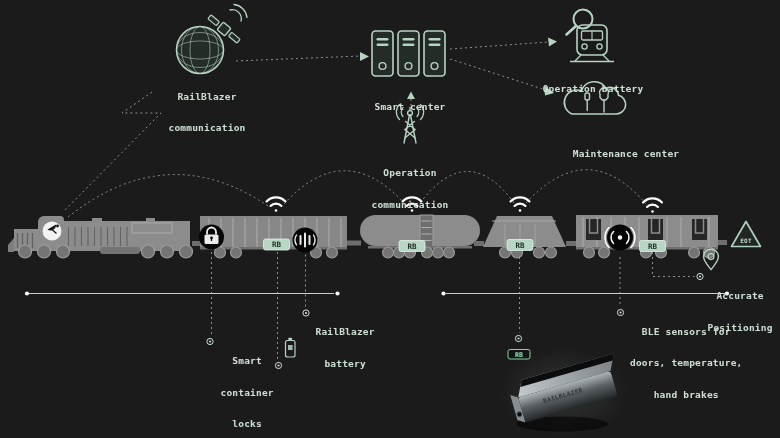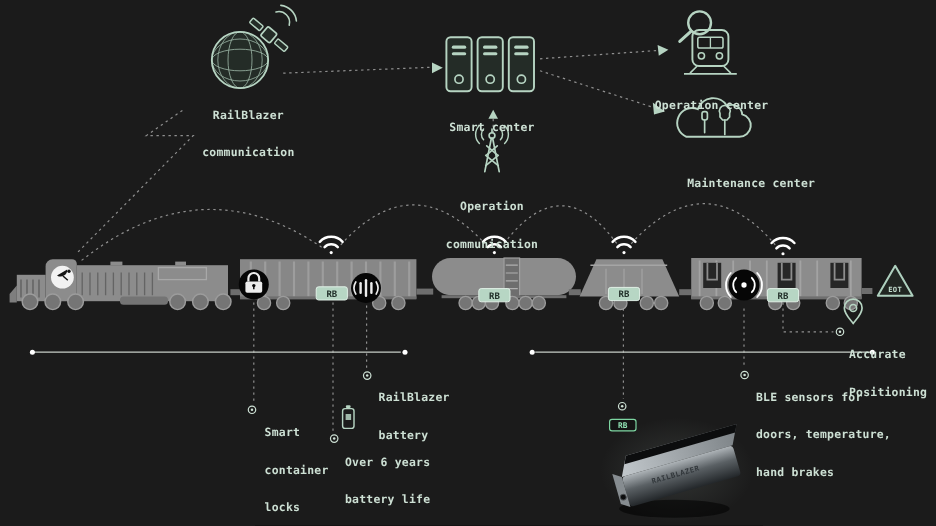--- a/index.html
+++ b/index.html
@@ -1,20 +1,20 @@
 <!DOCTYPE html>
 <html><head>
 <meta charset="utf-8">
 <style>
   html,body{margin:0;padding:0;background:#111;}
   .stage{position:relative;width:780px;height:438px;background:#1b1b1b;overflow:hidden;
          font-family:"DejaVu Sans Mono","Liberation Mono",monospace;}
   .stage svg{position:absolute;left:0;top:0;}
   .lbl{position:absolute;color:#cde0d4;font-size:9.5px;line-height:10.5px;font-weight:bold;
-       letter-spacing:.2px;white-space:pre;}
+       letter-spacing:.2px;white-space:pre;text-align:center;}
   .lbl span{display:block;}
   .center{text-align:center;}
   .mint{color:#c9ddd0;}
 </style>
 </head>
 <body>
 
 <div class="stage">
 
 <svg width="780" height="438" viewBox="0 0 780 438">
@@ -401,43 +401,39 @@
 <div class="lbl center" style="left:360px;top:81px;width:100px">
   <span>Smart center</span>
 </div>
 
 <div class="lbl center" style="left:350px;top:147px;width:120px">
   <span>Operation</span>
   <span>communication</span>
 </div>
 
 <div class="lbl center" style="left:533px;top:63px;width:120px">
-  <span>Operation center</span>
+  <span>Operation battery</span>
 </div>
 
 <div class="lbl center" style="left:564px;top:127.5px;width:124px">
   <span>Maintenance center</span>
 </div>
 
 
 <div class="lbl" style="left:315.5px;top:306px">
   <span>RailBlazer</span>
   <span>battery</span>
 </div>
 
 <div class="lbl" style="left:220.5px;top:335px">
   <span>Smart</span>
   <span>container</span>
   <span>locks</span>
 </div>
 
-<div class="lbl" style="left:287.5px;top:359.5px">
-  <span>Over 6 years</span>
-  <span>battery life</span>
-</div>
 
 
 <div class="lbl" style="left:630px;top:305.5px">
   <span>BLE sensors for</span>
   <span>doors, temperature,</span>
   <span>hand brakes</span>
 </div>
 
 <div class="lbl" style="left:707.5px;top:270px">
   <span>Accurate</span>

